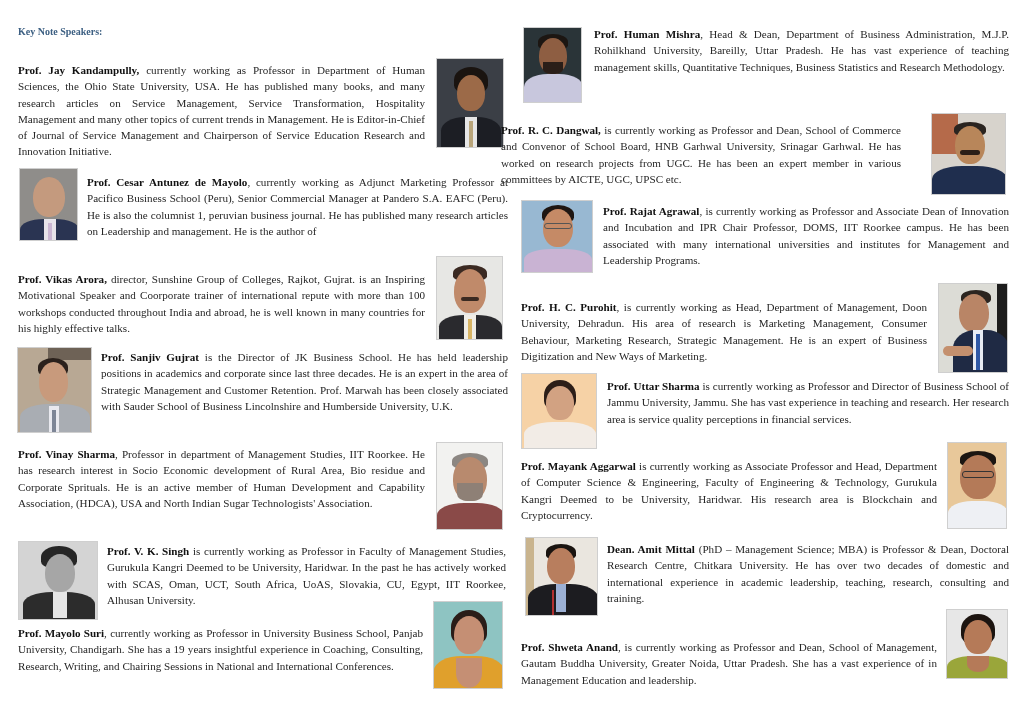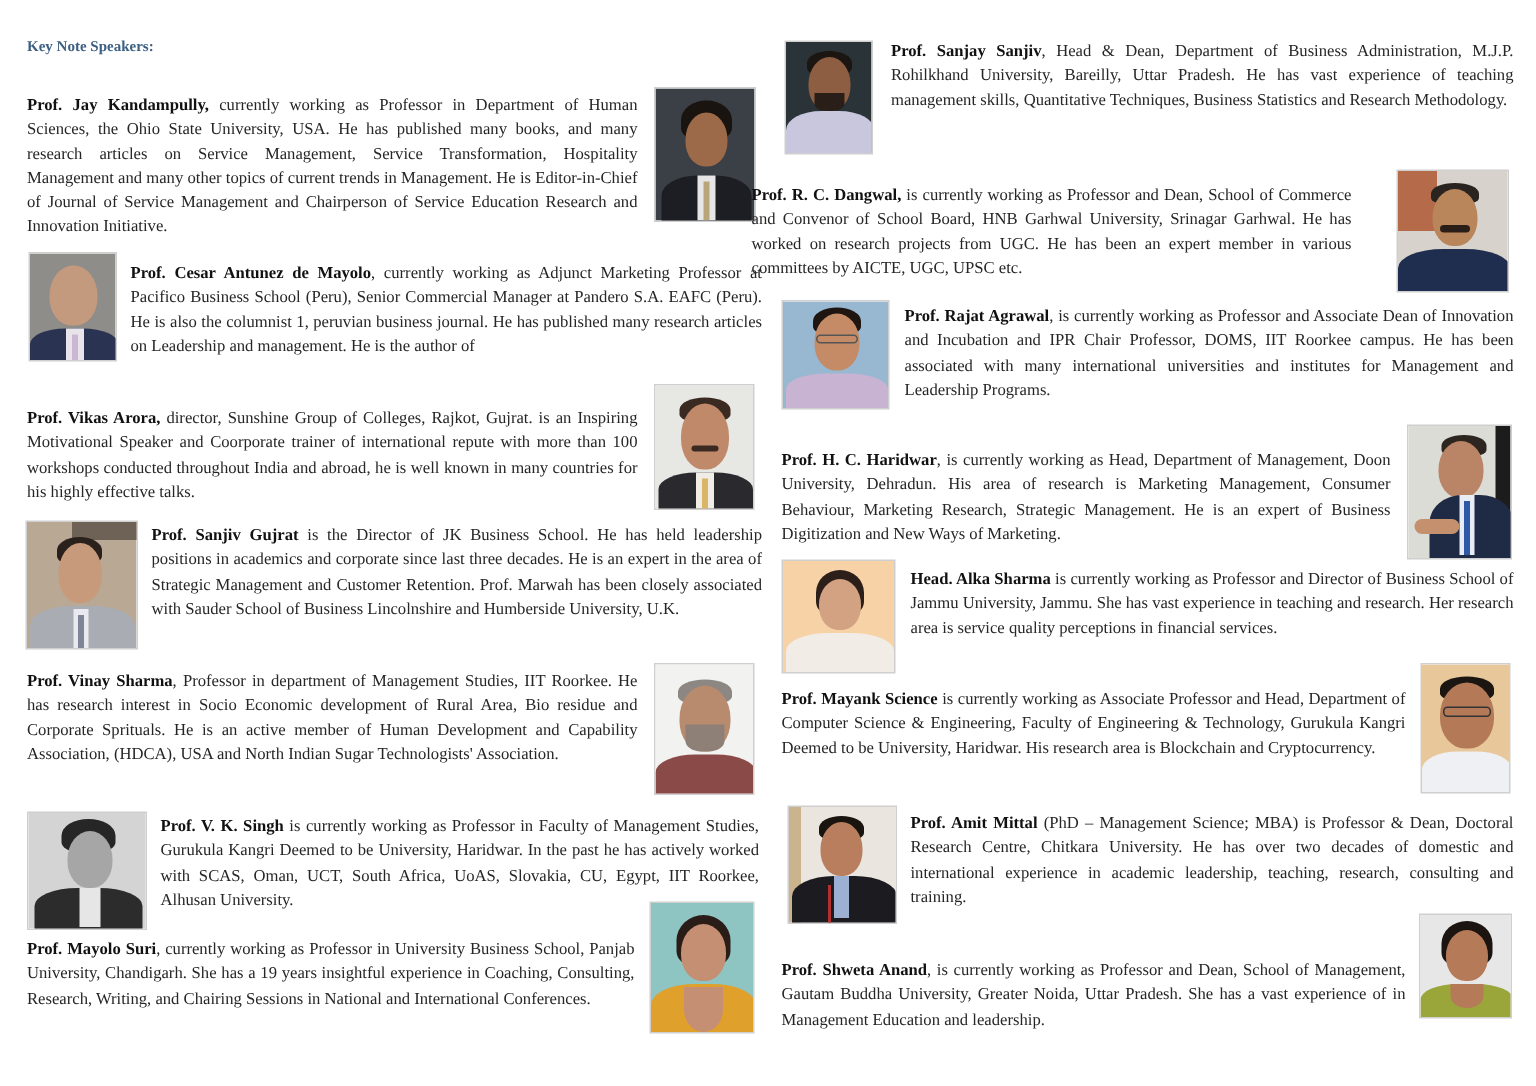--- a/index.html
+++ b/index.html
@@ -102,21 +102,21 @@
 </div>
 
 <div class="photo" style="left:523px;top:27px;width:59px;height:76px;">
   <div class="bg" style="background:#2a3438;"></div>
   <div class="hair" style="left:14px;top:6px;width:30px;height:16px;background:#1c1612;"></div>
   <div class="head" style="left:15px;top:10px;width:28px;height:36px;background:#8e5e42;"></div>
   <div style="position:absolute;left:19px;top:34px;width:20px;height:12px;background:#2a1e18;border-radius:0 0 40% 40%;"></div>
   <div class="body" style="left:0px;top:46px;width:59px;height:32px;background:#c8c7dd;"></div>
 </div>
 <div class="bio" style="left:594px;top:26px;width:415px;">
-  <b>Prof. Sanjay Sanjiv</b><span>, Head &amp; Dean, Department of Business Administration, M.J.P. Rohilkhand University, Bareilly, Uttar Pradesh. He has vast experience of teaching management skills, Quantitative Techniques, Business Statistics and Research Methodology.</span>
+  <b>Prof. Human Mishra</b><span>, Head &amp; Dean, Department of Business Administration, M.J.P. Rohilkhand University, Bareilly, Uttar Pradesh. He has vast experience of teaching management skills, Quantitative Techniques, Business Statistics and Research Methodology.</span>
 </div>
 
 <div class="bio" style="left:501px;top:122px;width:400px;">
   <b>Prof. R. C. Dangwal,</b><span> is currently working as Professor and Dean, School of Commerce and Convenor of School Board, HNB Garhwal University, Srinagar Garhwal. He has worked on research projects from UGC. He has been an expert member in various committees by AICTE, UGC, UPSC etc.</span>
 </div>
 <div class="photo" style="left:931px;top:113px;width:75px;height:82px;">
   <div class="bg" style="background:#d7d3cc;"></div>
   <div style="position:absolute;left:0;top:0;width:26px;height:40px;background:#b56a4a;"></div>
   <div class="hair" style="left:22px;top:8px;width:32px;height:14px;background:#2a2420;"></div>
   <div class="head" style="left:23px;top:12px;width:30px;height:38px;background:#b8865a;"></div>
@@ -129,65 +129,65 @@
   <div class="hair" style="left:20px;top:4px;width:32px;height:18px;background:#1f1612;"></div>
   <div class="head" style="left:21px;top:8px;width:30px;height:38px;background:#c58a66;"></div>
   <div style="position:absolute;left:22px;top:22px;width:28px;height:6px;border:1px solid #555;border-radius:3px;"></div>
   <div class="body" style="left:2px;top:48px;width:68px;height:26px;background:#c9b3d3;"></div>
 </div>
 <div class="bio" style="left:603px;top:203px;width:406px;">
   <b>Prof. Rajat Agrawal</b><span>, is currently working as  Professor and Associate Dean of Innovation and Incubation and IPR Chair Professor, DOMS, IIT Roorkee campus. He has been associated with many international universities and institutes for Management and Leadership Programs.</span>
 </div>
 
 <div class="bio" style="left:521px;top:299px;width:406px;">
-  <b>Prof. H. C. Haridwar</b><span>, is currently working as Head, Department of Management, Doon University, Dehradun. His area of research is Marketing Management, Consumer Behaviour, Marketing Research, Strategic Management.  He is an expert of Business Digitization and New Ways of Marketing.</span>
+  <b>Prof. H. C. Purohit</b><span>, is currently working as Head, Department of Management, Doon University, Dehradun. His area of research is Marketing Management, Consumer Behaviour, Marketing Research, Strategic Management.  He is an expert of Business Digitization and New Ways of Marketing.</span>
 </div>
 <div class="photo" style="left:938px;top:283px;width:70px;height:90px;">
   <div class="bg" style="background:#dcdcd6;"></div>
   <div style="position:absolute;right:0;top:0;width:10px;height:90px;background:#1c1c1c;"></div>
   <div class="hair" style="left:22px;top:6px;width:30px;height:14px;background:#2c2520;"></div>
   <div class="head" style="left:20px;top:10px;width:30px;height:38px;background:#b98566;"></div>
   <div class="body" style="left:14px;top:46px;width:56px;height:46px;background:#1f2a44;"></div>
   <div style="position:absolute;left:34px;top:46px;width:10px;height:40px;background:#e8ecf4;"></div>
   <div style="position:absolute;left:37px;top:50px;width:4px;height:36px;background:#2f58a6;"></div>
   <div style="position:absolute;left:4px;top:62px;width:30px;height:10px;background:#c4906e;border-radius:5px;"></div>
 </div>
 
 <div class="photo" style="left:521px;top:373px;width:76px;height:76px;">
   <div class="bg" style="background:#f6d2a6;"></div>
   <div class="hair" style="left:22px;top:6px;width:32px;height:30px;background:#2c1e18;"></div>
   <div class="head" style="left:24px;top:12px;width:28px;height:34px;background:#d2a282;"></div>
   <div class="body" style="left:2px;top:48px;width:72px;height:30px;background:#f2ece6;"></div>
 </div>
 <div class="bio" style="left:607px;top:378px;width:402px;">
-  <b>Head. Alka Sharma</b><span> is currently working as Professor and Director of Business School of Jammu University, Jammu. She has vast experience in teaching and research. Her research area is service quality perceptions in financial services.</span>
+  <b>Prof. Uttar Sharma</b><span> is currently working as Professor and Director of Business School of Jammu University, Jammu. She has vast experience in teaching and research. Her research area is service quality perceptions in financial services.</span>
 </div>
 
 <div class="bio" style="left:521px;top:458px;width:416px;">
-  <b>Prof. Mayank Science</b><span> is currently working as Associate Professor and Head, Department of Computer Science &amp; Engineering, Faculty of Engineering &amp; Technology, Gurukula Kangri Deemed to be University, Haridwar. His research area is Blockchain and Cryptocurrency.</span>
+  <b>Prof. Mayank Aggarwal</b><span> is currently working as Associate Professor and Head, Department of Computer Science &amp; Engineering, Faculty of Engineering &amp; Technology, Gurukula Kangri Deemed to be University, Haridwar. His research area is Blockchain and Cryptocurrency.</span>
 </div>
 <div class="photo" style="left:947px;top:442px;width:60px;height:87px;">
   <div class="bg" style="background:#e8c89a;"></div>
   <div class="hair" style="left:12px;top:8px;width:36px;height:16px;background:#1c1612;"></div>
   <div class="head" style="left:12px;top:12px;width:36px;height:44px;background:#b47a58;"></div>
   <div style="position:absolute;left:14px;top:28px;width:32px;height:7px;border:1px solid #333;border-radius:3px;"></div>
   <div class="body" style="left:0px;top:58px;width:60px;height:30px;background:#eef0f4;"></div>
 </div>
 
 <div class="photo" style="left:525px;top:537px;width:73px;height:79px;">
   <div class="bg" style="background:#eae6df;"></div>
   <div style="position:absolute;left:0;top:0;width:8px;height:79px;background:#c9b48e;"></div>
   <div class="hair" style="left:20px;top:6px;width:30px;height:16px;background:#1a1410;"></div>
   <div class="head" style="left:21px;top:10px;width:28px;height:36px;background:#b87e5e;"></div>
   <div class="body" style="left:2px;top:46px;width:70px;height:34px;background:#1c1c20;"></div>
   <div style="position:absolute;left:30px;top:46px;width:10px;height:28px;background:#9cb0d4;"></div>
   <div style="position:absolute;left:26px;top:52px;width:2px;height:28px;background:#b23030;"></div>
 </div>
 <div class="bio" style="left:607px;top:541px;width:402px;">
-  <b>Prof. Amit Mittal</b><span> (PhD – Management Science; MBA) is Professor &amp; Dean, Doctoral Research Centre, Chitkara University. He has over two decades of domestic and international experience in academic leadership, teaching, research, consulting and training.</span>
+  <b>Dean. Amit Mittal</b><span> (PhD – Management Science; MBA) is Professor &amp; Dean, Doctoral Research Centre, Chitkara University. He has over two decades of domestic and international experience in academic leadership, teaching, research, consulting and training.</span>
 </div>
 
 <div class="bio" style="left:521px;top:639px;width:416px;">
   <b>Prof. Shweta Anand</b><span>, is currently working as Professor and Dean, School of Management, Gautam Buddha University, Greater Noida, Uttar Pradesh. She has a vast experience of in Management Education and leadership.</span>
 </div>
 <div class="photo" style="left:946px;top:609px;width:62px;height:70px;">
   <div class="bg" style="background:#e7e7e7;"></div>
   <div class="hair" style="left:14px;top:4px;width:34px;height:30px;background:#1c1410;"></div>
   <div class="head" style="left:17px;top:10px;width:28px;height:34px;background:#b57a58;"></div>
   <div class="body" style="left:0px;top:46px;width:62px;height:26px;background:#9aa63a;"></div>

